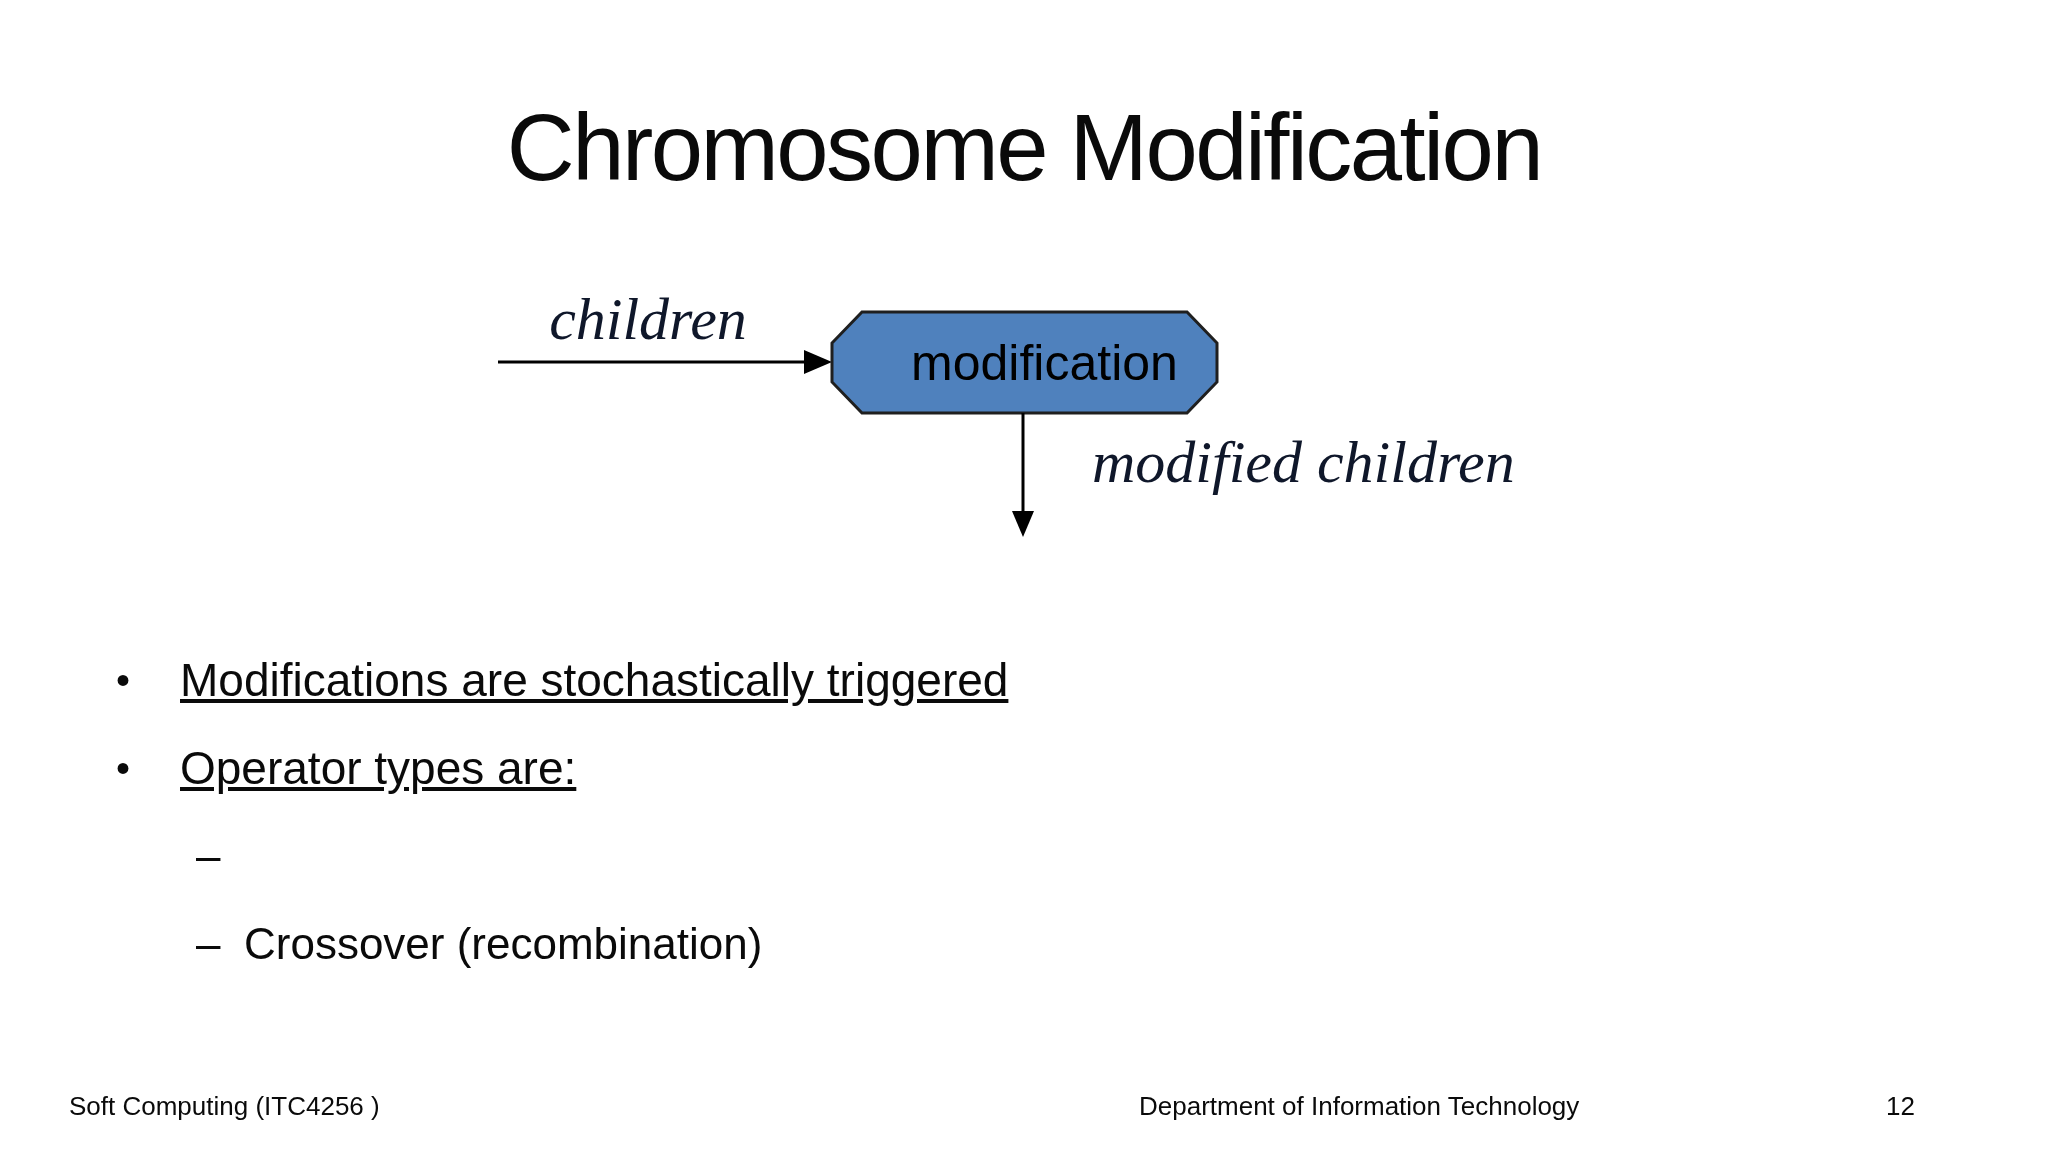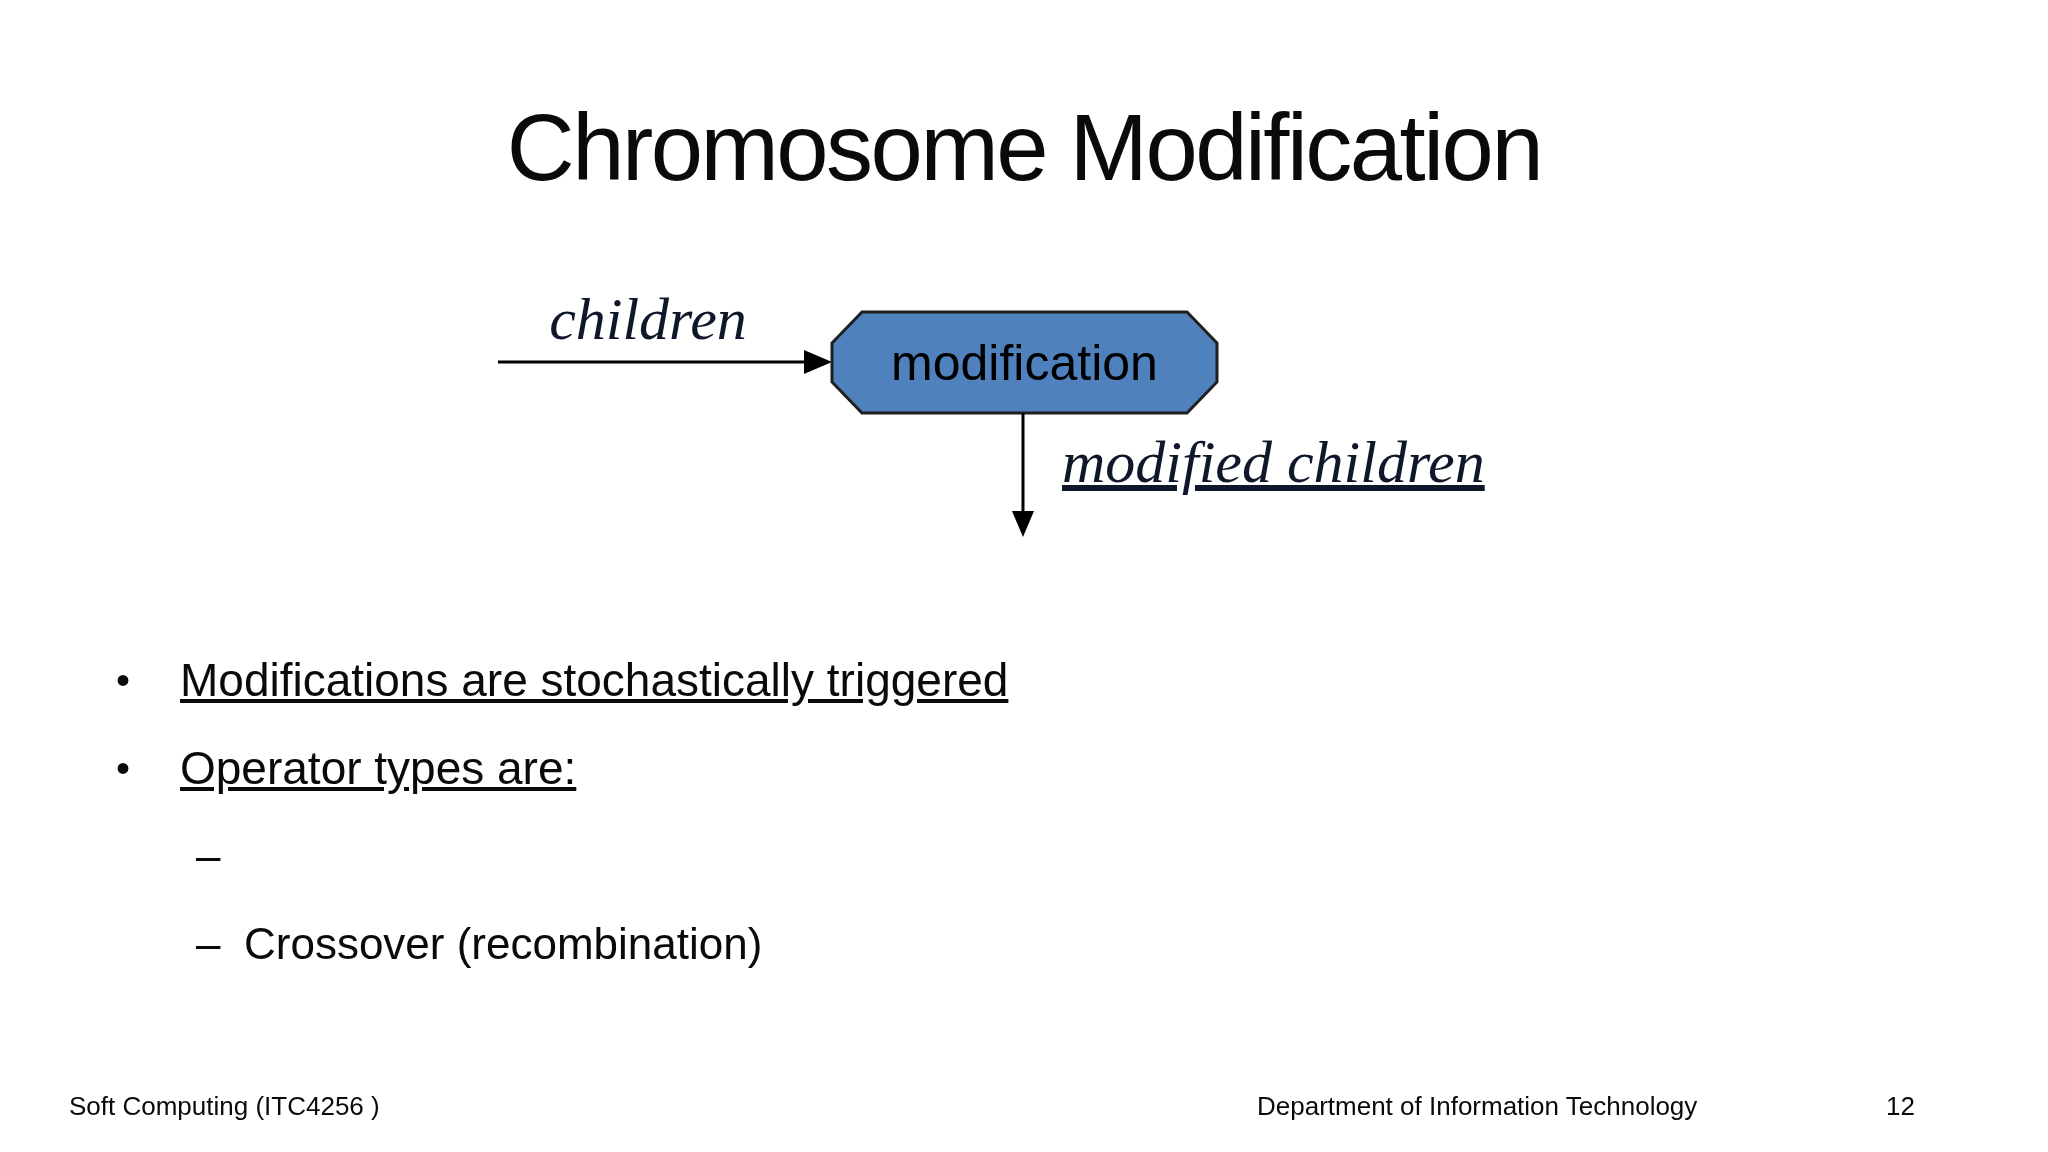--- a/index.html
+++ b/index.html
@@ -62,36 +62,36 @@
     color: #0f172a;
     white-space: nowrap;
   }
   .label-children {
     left: 490px;
     top: 291px;
     width: 316px;
     text-align: center;
   }
   .label-modified {
-    left: 1062px;
+    left: 1092px;
     top: 434px;
-    text-decoration: underline;
   }
   .node-text {
     position: absolute;
     left: 832px;
     top: 312px;
     width: 385px;
     height: 101px;
     display: flex;
     align-items: center;
     justify-content: center;
     font-size: 50px;
     color: #000000;
     white-space: nowrap;
+    padding-left: 20px;
   }
 
   
   .bullet-row {
     position: absolute;
     left: 0;
     width: 2048px;
     height: 56px;
     line-height: 56px;
     font-size: 46px;
@@ -118,21 +118,21 @@
   
   .footer-item {
     position: absolute;
     top: 1084px;
     font-size: 26px;
     line-height: 44px;
     color: #0a0a0a;
     white-space: nowrap;
   }
   .footer-left   { left: 69px;   }
-  .footer-center { left: 1257px; }
+  .footer-center { left: 1139px; }
   .footer-page   { left: 1886px; }
 </style>
 </head>
 <body>
 
 <div class="slide">
 
   <div class="title">Chromosome Modification</div>
 
   <svg class="diagram-svg" viewBox="480 300 790 260" aria-hidden="true">

